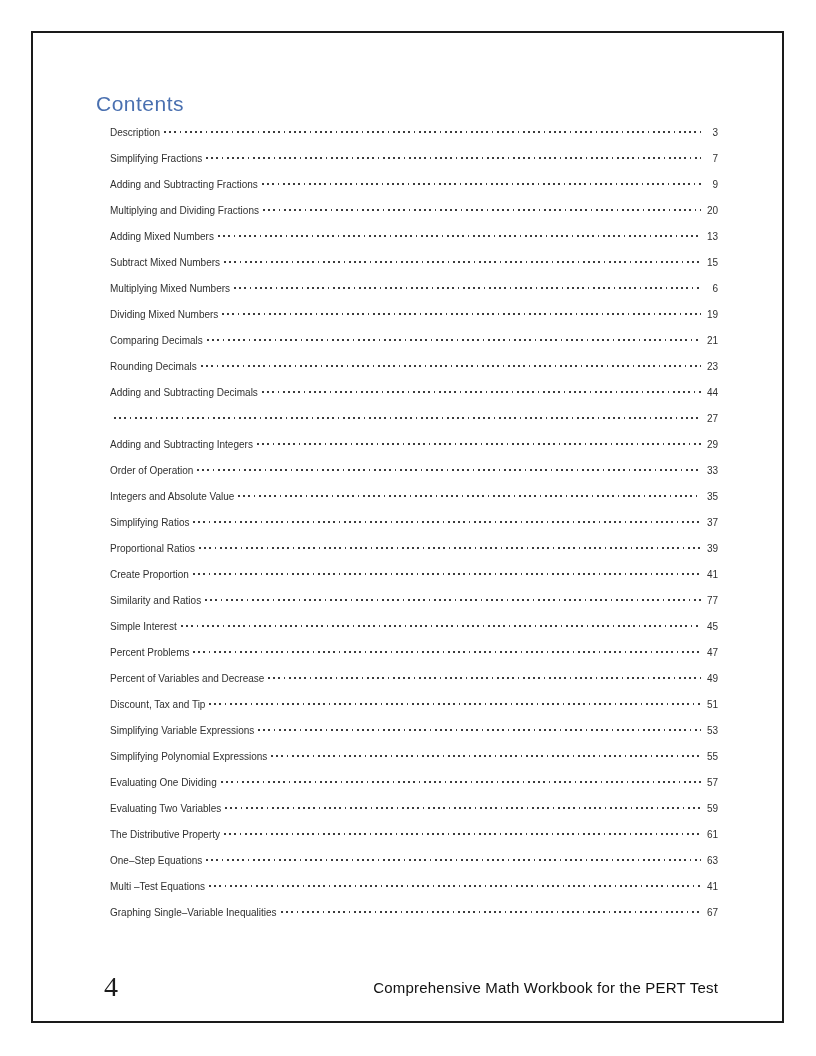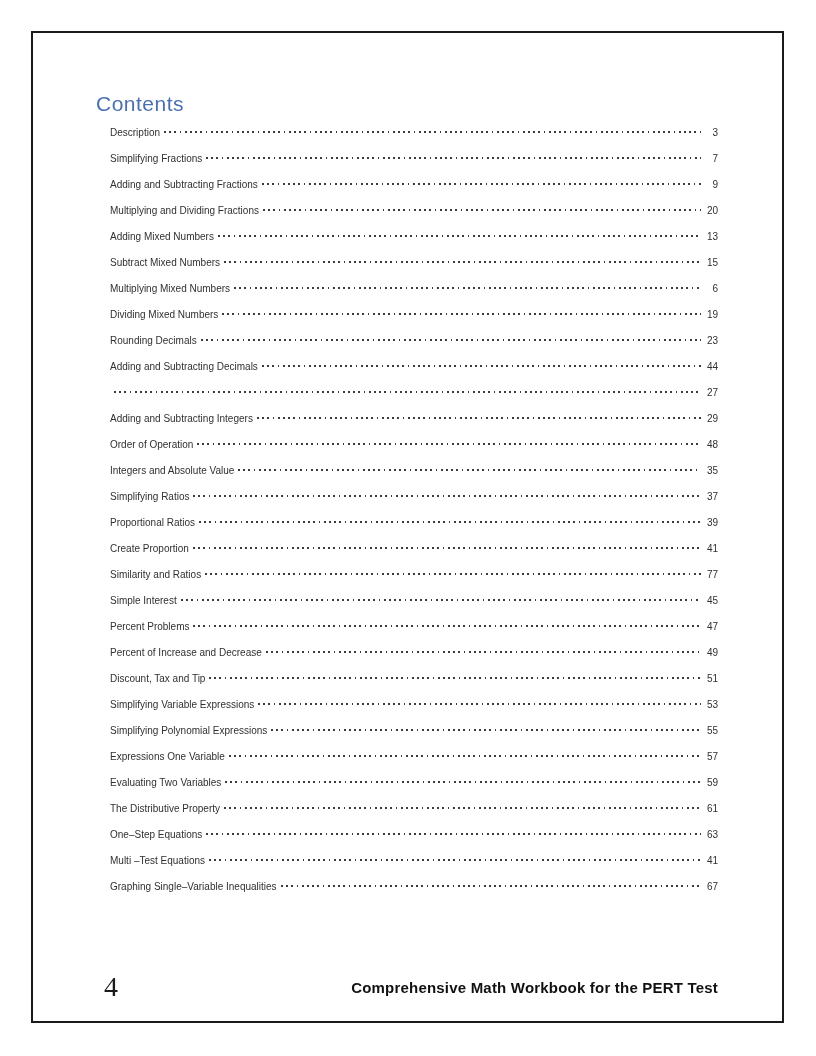--- a/index.html
+++ b/index.html
@@ -46,21 +46,21 @@
   }
   .footer{
     position:absolute;left:63px;right:64px;top:935px;
     display:flex;justify-content:space-between;align-items:baseline;
   }
   .footer-page-number{
     font-family:"Liberation Serif", serif;
     font-size:28px;color:#1c1c1c;margin-left:8px;position:relative;top:3px;
   }
   .footer-book-title{
-    font-size:15px;font-weight:700;letter-spacing:0.2px;color:#111;
+    font-size:15px;font-weight:400;letter-spacing:0.2px;color:#111;
   }
 </style>
 </head>
 <body>
 
 <div class="page-border">
   <div class="content">
     <h1 class="contents-heading">Contents</h1>
     <div class="toc">
   <div class="toc-row">
@@ -104,20 +104,25 @@
     <span class="leader"></span>
     <span class="toc-page">6</span>
   </div>
 
   <div class="toc-row">
     <span class="toc-title">Dividing Mixed Numbers</span>
     <span class="leader"></span>
     <span class="toc-page">19</span>
   </div>
 
+  <div class="toc-row">
+    <span class="toc-title">Comparing Decimals</span>
+    <span class="leader"></span>
+    <span class="toc-page">21</span>
+  </div>
 
   <div class="toc-row">
     <span class="toc-title">Rounding Decimals</span>
     <span class="leader"></span>
     <span class="toc-page">23</span>
   </div>
 
   <div class="toc-row">
     <span class="toc-title">Adding and Subtracting Decimals</span>
     <span class="leader"></span>
@@ -132,21 +137,21 @@
   <div class="toc-row">
     <span class="toc-title">Adding and Subtracting Integers</span>
     <span class="leader"></span>
     <span class="toc-page">29</span>
   </div>
 
 
   <div class="toc-row">
     <span class="toc-title">Order of Operation</span>
     <span class="leader"></span>
-    <span class="toc-page">48</span>
+    <span class="toc-page">33</span>
   </div>
 
   <div class="toc-row">
     <span class="toc-title">Integers and Absolute Value</span>
     <span class="leader"></span>
     <span class="toc-page">35</span>
   </div>
 
   <div class="toc-row">
     <span class="toc-title">Simplifying Ratios</span>
@@ -178,21 +183,21 @@
     <span class="toc-page">45</span>
   </div>
 
   <div class="toc-row">
     <span class="toc-title">Percent Problems</span>
     <span class="leader"></span>
     <span class="toc-page">47</span>
   </div>
 
   <div class="toc-row">
-    <span class="toc-title">Percent of Increase and Decrease</span>
+    <span class="toc-title">Percent of Variables and Decrease</span>
     <span class="leader"></span>
     <span class="toc-page">49</span>
   </div>
 
   <div class="toc-row">
     <span class="toc-title">Discount, Tax and Tip</span>
     <span class="leader"></span>
     <span class="toc-page">51</span>
   </div>
 
@@ -202,21 +207,21 @@
     <span class="toc-page">53</span>
   </div>
 
   <div class="toc-row">
     <span class="toc-title">Simplifying Polynomial Expressions</span>
     <span class="leader"></span>
     <span class="toc-page">55</span>
   </div>
 
   <div class="toc-row">
-    <span class="toc-title">Expressions One Variable</span>
+    <span class="toc-title">Evaluating One Dividing</span>
     <span class="leader"></span>
     <span class="toc-page">57</span>
   </div>
 
   <div class="toc-row">
     <span class="toc-title">Evaluating Two Variables</span>
     <span class="leader"></span>
     <span class="toc-page">59</span>
   </div>
 

